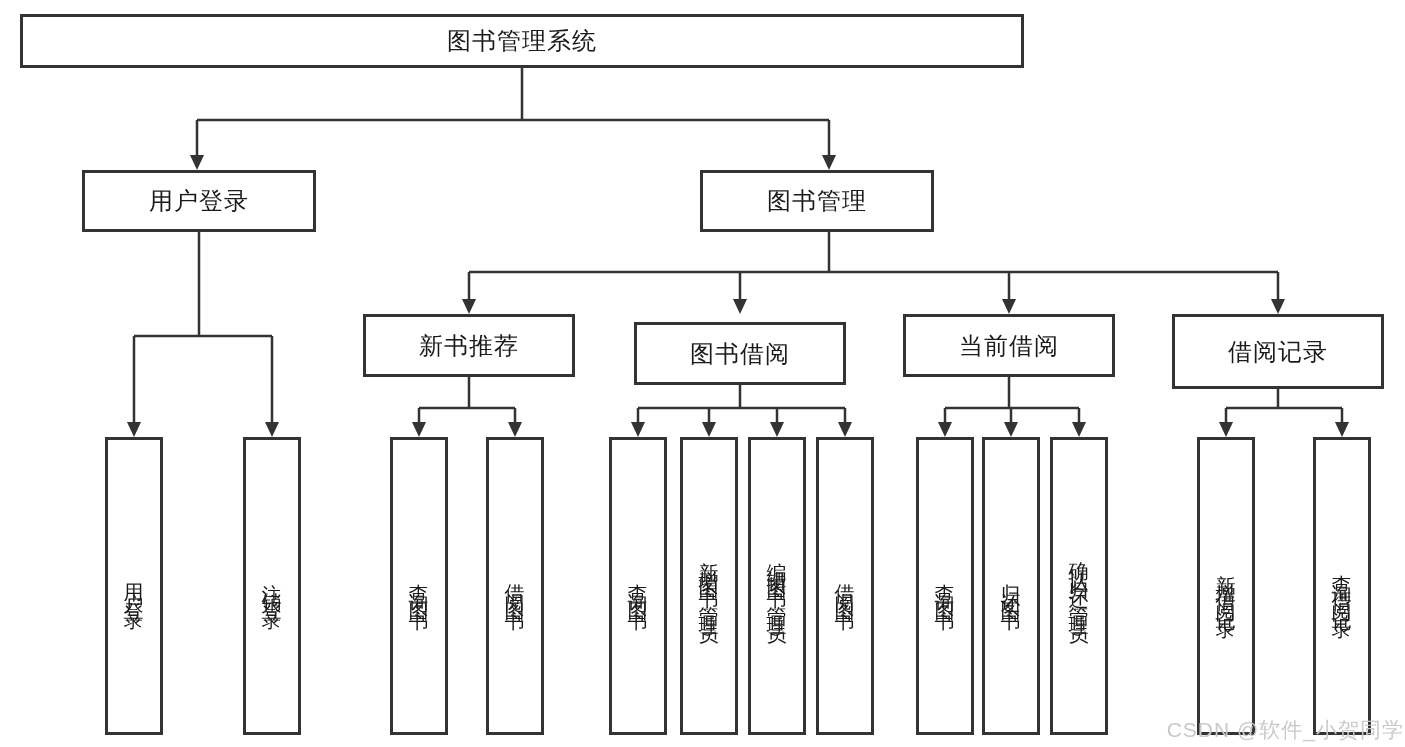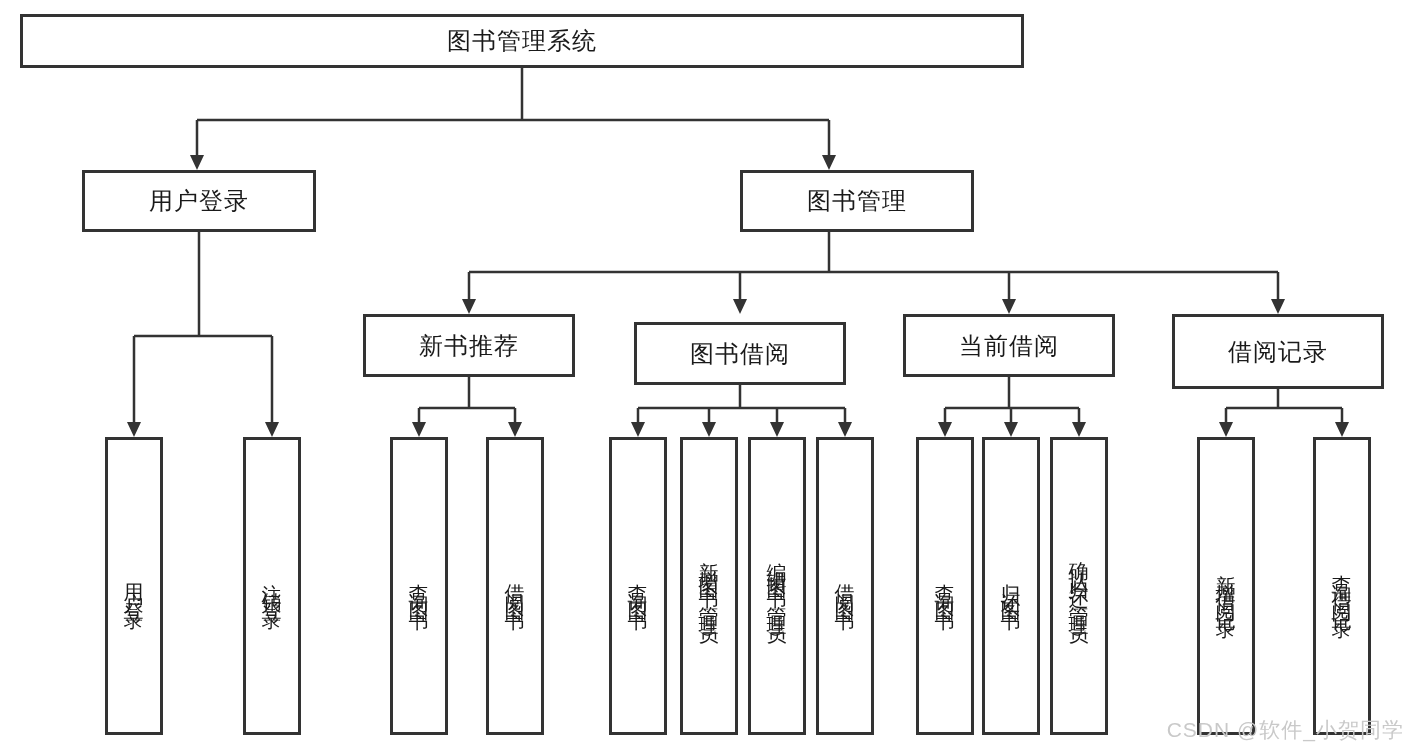--- a/index.html
+++ b/index.html
@@ -103,21 +103,21 @@
     <polygon points="1335,422 1349,422 1342,437" fill="currentColor" stroke="none"></polygon>
   </svg>
 
   <div class="box h-box" style="left:20px; top:14px; width:1004px; height:54px;">
     <span class="lbl">图书管理系统</span>
   </div>
 
   <div class="box h-box" style="left:82px; top:170px; width:234px; height:62px;">
     <span class="lbl">用户登录</span>
   </div>
-  <div class="box h-box" style="left:740px; top:170px; width:234px; height:62px;">
+  <div class="box h-box" style="left:700px; top:170px; width:234px; height:62px;">
     <span class="lbl">图书管理</span>
   </div>
 
   <div class="box h-box" style="left:363px; top:314px; width:212px; height:63px;">
     <span class="lbl">新书推荐</span>
   </div>
   <div class="box h-box" style="left:634px; top:314px; width:212px; height:63px;margin-top:8px;">
     <span class="lbl">图书借阅</span>
   </div>
   <div class="box h-box" style="left:903px; top:314px; width:212px; height:63px;justify-content:center;">

